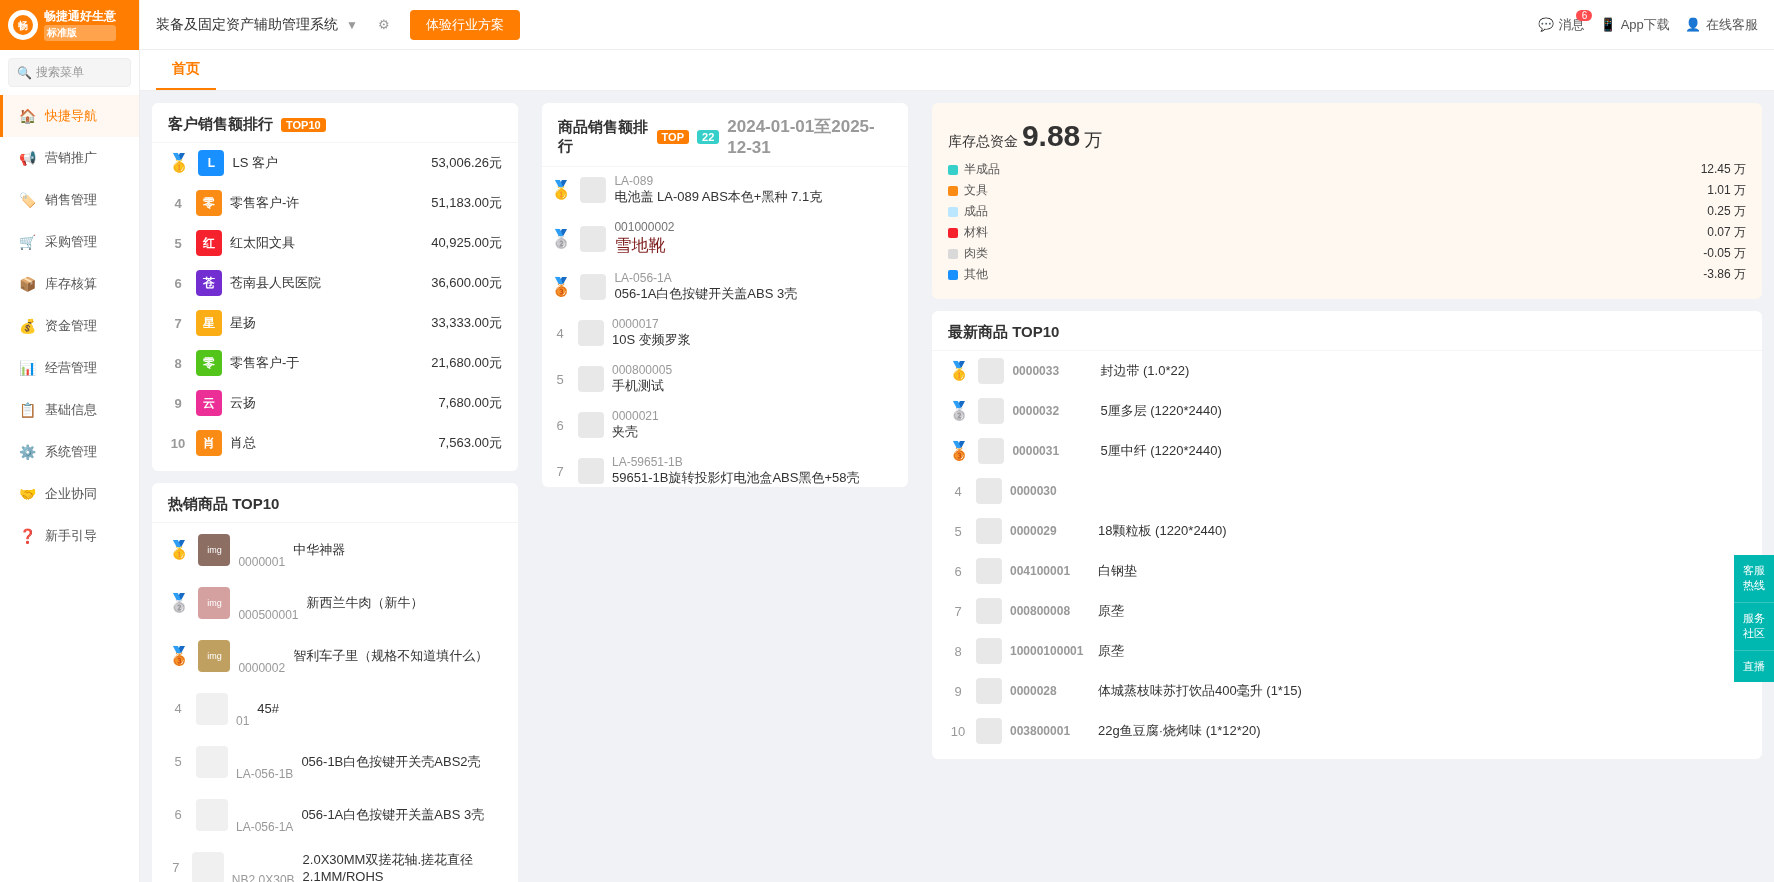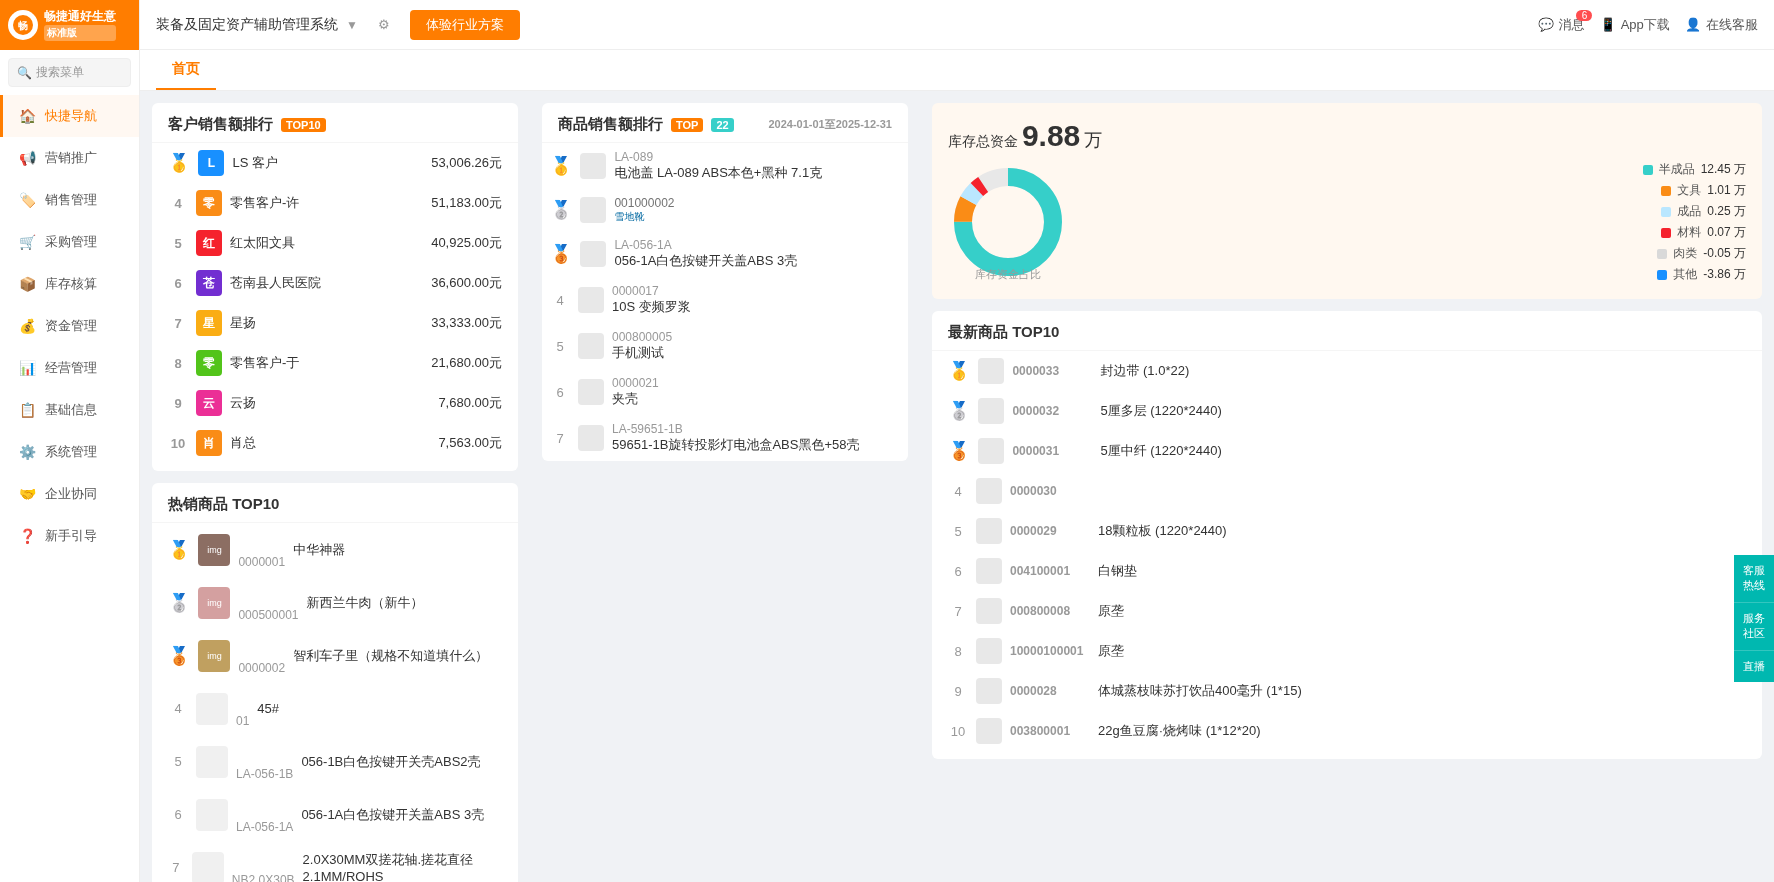--- a/index.html
+++ b/index.html
@@ -48,21 +48,21 @@
     .hot-item { display: flex; align-items: center; gap: 8px; padding: 7px 8px; border-radius: 4px; }
     .hot-img { width: 32px; height: 32px; border-radius: 4px; background: #f0f0f0; display: flex; align-items: center; justify-content: center; font-size: 10px; color: #999; flex-shrink: 0; overflow: hidden; }
     .hot-code { font-size: 12px; color: #999; margin-top: 25px; }
     .hot-name { font-size: 13px; color: #333; }
 
     
     .inventory-panel { background: #fff8f0; border-radius: 6px; margin-bottom: 12px; padding: 16px; }
     .inventory-chart-area { display: flex; align-items: center; gap: 16px; margin-top: 8px; }
     .donut-container { position: relative; width: 120px; height: 120px; flex-shrink: 0; }
     .donut-label { position: absolute; bottom: 0; left: 50%; transform: translateX(-50%); font-size: 11px; color: #999; white-space: nowrap; }
-    .legend { flex: 1; display: flex; flex-direction: column; gap: 4px; align-items: flex-end; }
+    .legend { flex: 1; display: flex; flex-direction: column; gap: 4px; }
     .legend-item { display: flex; align-items: center; gap: 6px; font-size: 12px; }
     .legend-dot { width: 10px; height: 10px; border-radius: 2px; flex-shrink: 0; }
     .legend-name { flex: 1; color: #555; }
     .legend-val { color: #333; font-weight: 500; }
 
     
     .new-prod-list { padding: 0 8px 8px; }
     .new-prod-item { display: flex; align-items: center; gap: 8px; padding: 7px 8px; border-radius: 4px; }
     .prod-img { width: 26px; height: 26px; border-radius: 4px; background: #e8e8e8; display: flex; align-items: center; justify-content: center; font-size: 10px; color: #bbb; flex-shrink: 0; }
     .prod-code { font-size: 12px; color: #999; min-width: 80px; font-weight: bold; }
@@ -316,37 +316,37 @@
         </div>
       </div>
     </div>
 
     <div class="col-mid">
       <div class="section-panel">
         <div class="section-title">
           <span>商品销售额排行</span>
           <span class="orange-badge">TOP</span>
           <span style="background:#36cfc9;color:#fff;font-size:11px;border-radius:3px;padding:1px 5px;">22</span>
-          <span style="margin-left:auto;font-size:11px;color:#999;">2024-01-01至2025-12-31</span>
+          <span style="margin-left:auto;font-size:17px;color:#999;">2024-01-01至2025-12-31</span>
         </div>
         <div class="scroll-list">
           <div class="rank-item">
             <span style="font-size:18px">🥇</span>
             <div class="prod-img"></div>
             <div style="flex:1">
               <div style="font-size:12px;color:#999">LA-089</div>
               <div style="font-size:13px;color:#333">电池盖 LA-089 ABS本色+黑种 7.1克</div>
             </div>
           </div>
           <div class="rank-item">
             <span style="font-size:18px">🥈</span>
             <div class="prod-img"></div>
             <div style="flex:1">
               <div style="font-size:12px;color:#737373">001000002</div>
-              <div style="font-size:10px;color:#0369a1">雪地靴</div>
+              <div style="font-size:17px;color:#7f1d1d">雪地靴</div>
             </div>
           </div>
           <div class="rank-item">
             <span style="font-size:18px">🥉</span>
             <div class="prod-img"></div>
             <div style="flex:1">
               <div style="font-size:12px;color:#999">LA-056-1A</div>
               <div style="font-size:13px;color:#333">056-1A白色按键开关盖ABS 3壳</div>
             </div>
           </div>
@@ -389,35 +389,20 @@
     <div class="col-right">
 
       <div class="inventory-panel">
         <div style="text-align:left;font-size:14px;color:#333;margin-bottom:6px;">
           <span>库存总资金</span>
           <span style="font-size:30px;font-weight:bold;color:#333;">9.88</span>
           <span style="font-size:18px;color:#333;">万</span>
         </div>
         <div class="inventory-chart-area">
 
-          <div class="donut-container">
-            <svg width="120" height="120" viewBox="0 0 120 120">
-
-              <circle cx="60" cy="60" r="45" fill="none" stroke="#e8e8e8" stroke-width="18"></circle>
-
-              <circle cx="60" cy="60" r="45" fill="none" stroke="#36cfc9" stroke-width="18" stroke-dasharray="212 283" stroke-dashoffset="0" transform="rotate(-90 60 60)"></circle>
-
-              <circle cx="60" cy="60" r="45" fill="none" stroke="#fa8c16" stroke-width="18" stroke-dasharray="22 283" stroke-dashoffset="-212" transform="rotate(-90 60 60)"></circle>
-
-              <circle cx="60" cy="60" r="45" fill="none" stroke="#bae7ff" stroke-width="18" stroke-dasharray="14 283" stroke-dashoffset="-234" transform="rotate(-90 60 60)"></circle>
-
-              <circle cx="60" cy="60" r="45" fill="none" stroke="#f5222d" stroke-width="18" stroke-dasharray="8 283" stroke-dashoffset="-248" transform="rotate(-90 60 60)"></circle>
-            </svg>
-            <div class="donut-label">库存资金占比</div>
-          </div>
 
           <div class="legend">
             <div class="legend-item">
               <div class="legend-dot" style="background:#36cfc9"></div>
               <span class="legend-name">半成品</span>
               <span class="legend-val">12.45 万</span>
             </div>
             <div class="legend-item">
               <div class="legend-dot" style="background:#fa8c16"></div>
               <span class="legend-name">文具</span>

